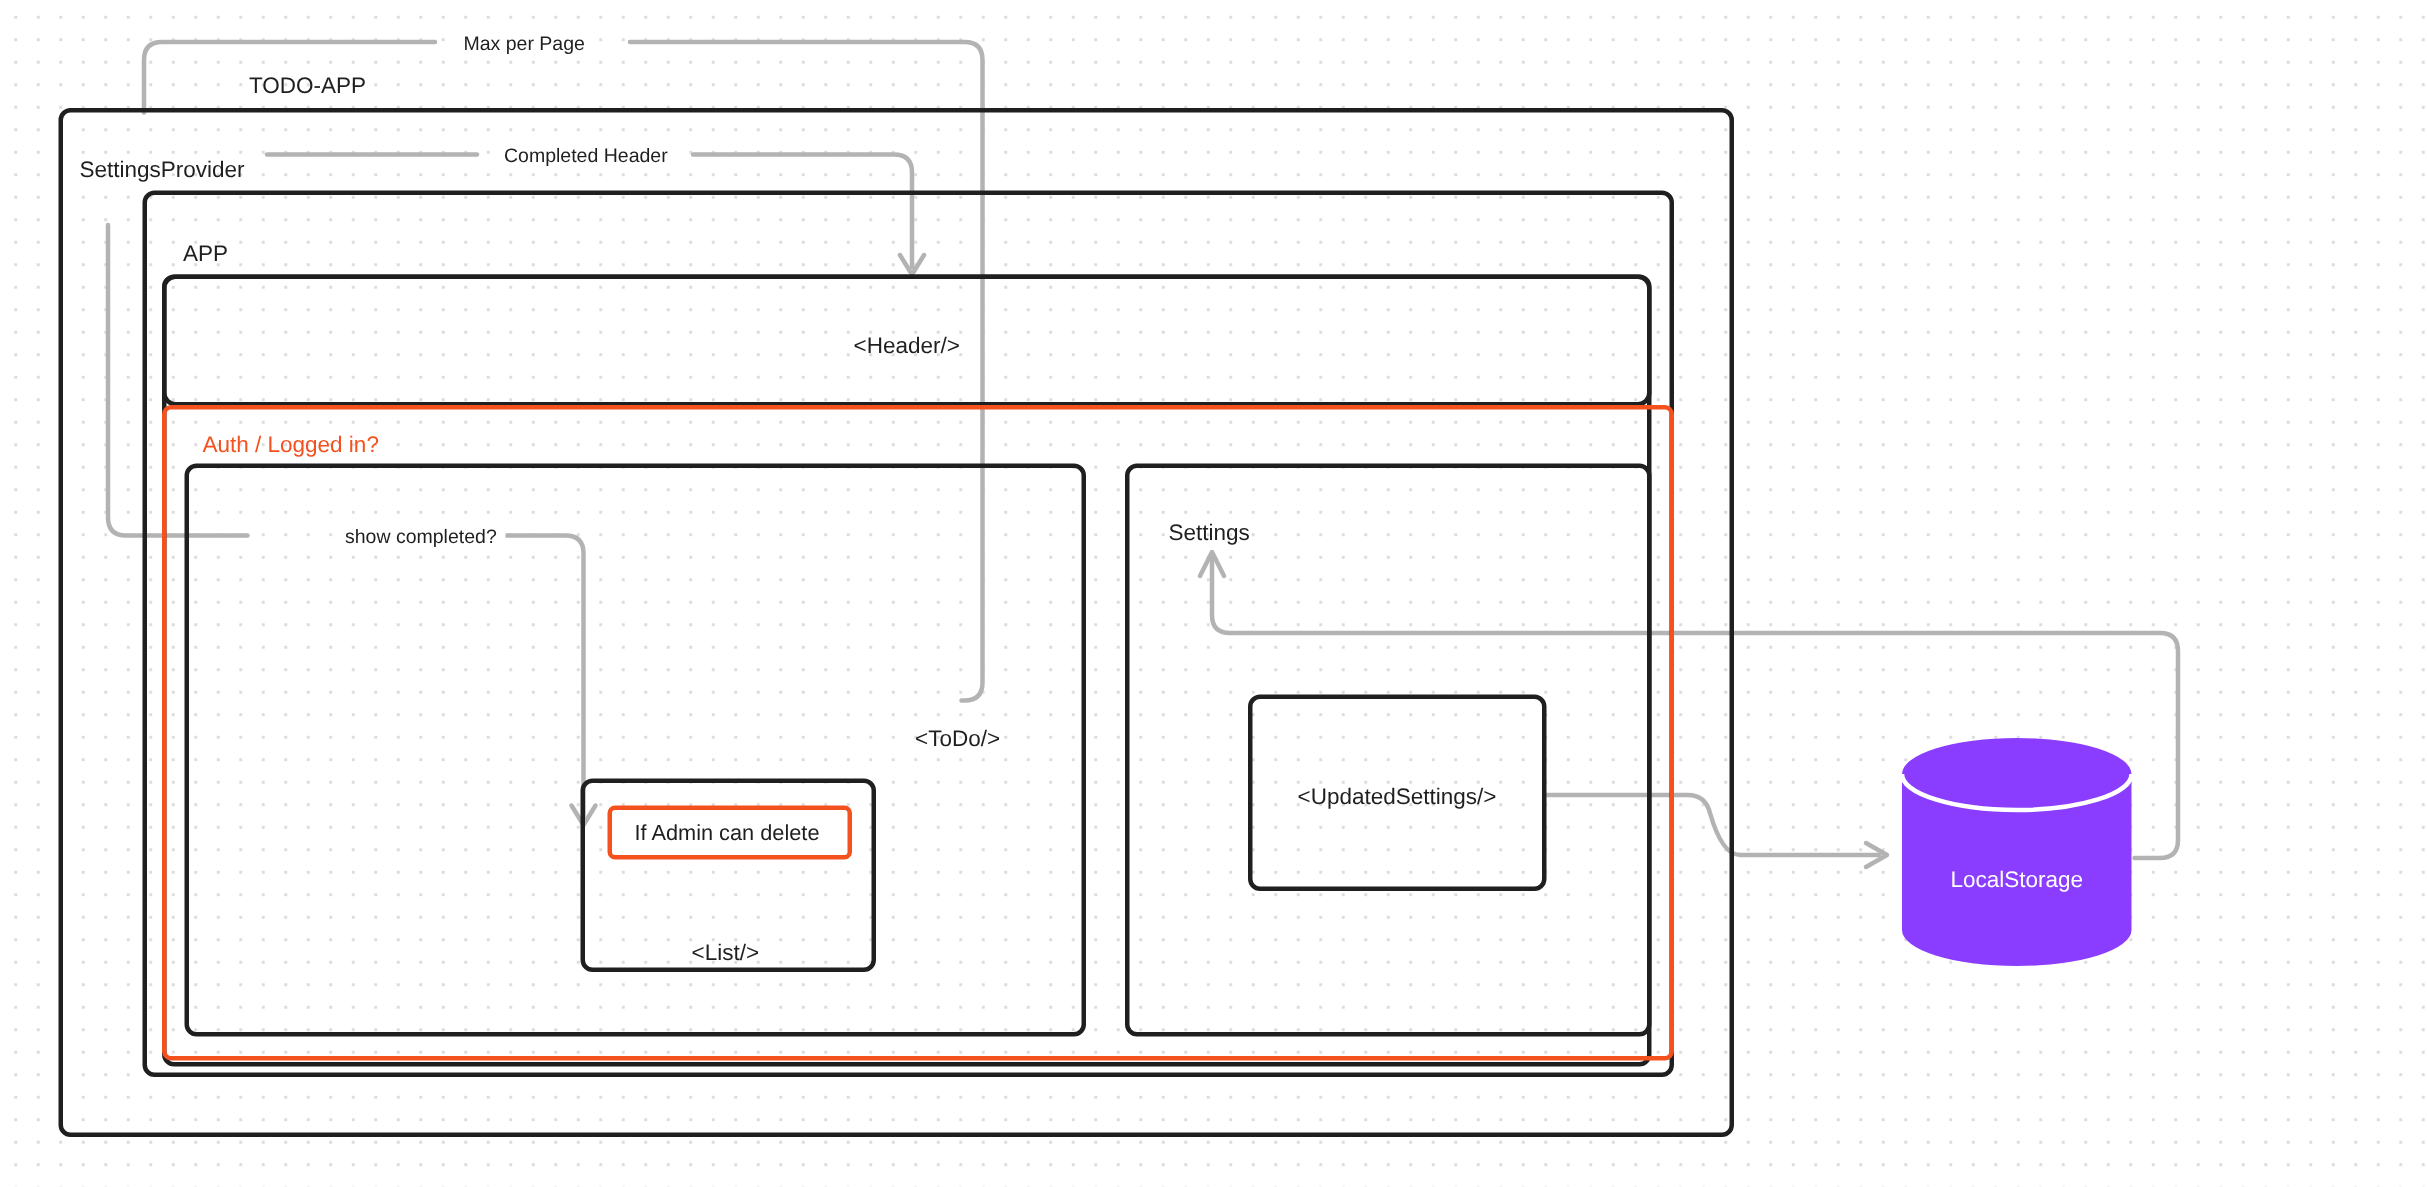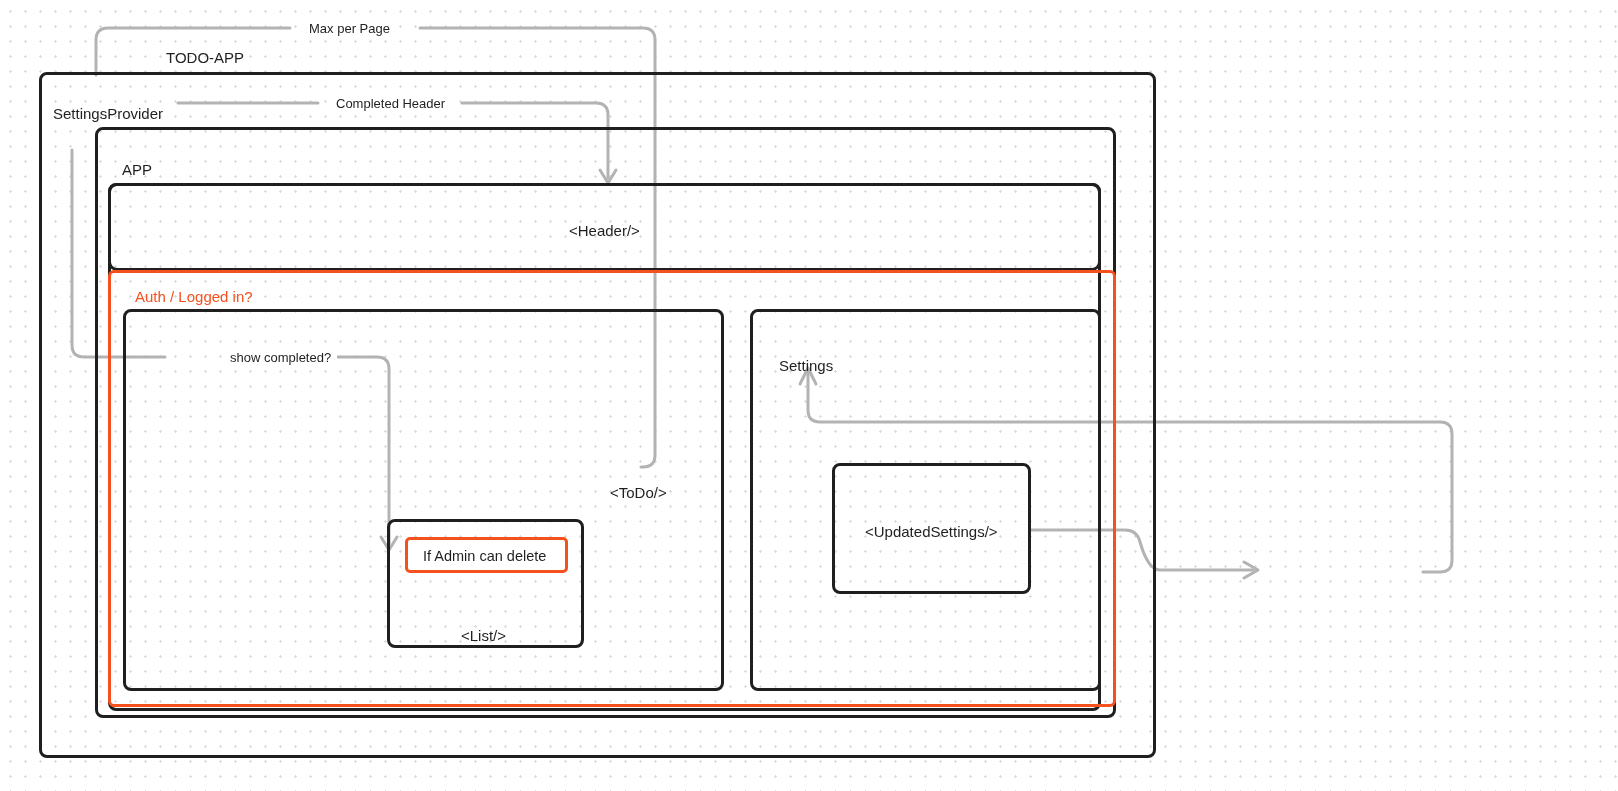--- a/index.html
+++ b/index.html
@@ -126,28 +126,39 @@
   <div class="box inner-black" style="left:108px; top:183px; width:993px; height:88px;"></div>
   <div class="label" style="left:538px; top:221px;margin-left:31px;">&lt;Header/&gt;</div>
 
   <div class="box accent" style="left:108px; top:270px; width:1008px; height:437px;"></div>
   <div class="label accent-text" style="left:135px; top:287px;">Auth / Logged in?</div>
 
   <div class="box" style="left:123px; top:309px; width:601px; height:382px;"></div>
   <div class="label" style="left:610px; top:483px;">&lt;ToDo/&gt;</div>
 
   <div class="box" style="left:750px; top:309px; width:351px; height:382px;"></div>
-  <div class="label" style="left:779px; top:356px;">Settings</div>
+  <div class="label" style="left:779px; top:346px;">Settings</div>
 
   <div class="box" style="left:387px; top:519px; width:197px; height:129px;"></div>
   <div class="box small-accent" style="left:405px; top:537px; width:163px; height:36px;"></div>
   <div class="label" style="left:423px; top:547px; font-size:14.5px;">If Admin can delete</div>
   <div class="label" style="left:461px; top:578px;margin-top:48px;">&lt;List/&gt;</div>
 
   <div class="box" style="left:832px; top:463px; width:199px; height:131px;"></div>
   <div class="label" style="left:865px; top:522px;">&lt;UpdatedSettings/&gt;</div>
 
   <div class="label edge" style="left:303px; top:20px;">Max per Page</div>
   <div class="label edge" style="left:330px; top:95px;">Completed Header</div>
   <div class="label edge" style="left:176px; top:349px;margin-left:48px;">show completed?</div>
 
+  <div id="db-cylinder" style="left:1266px; top:492px; width:157px; height:152px;">
+    <svg width="157" height="152" viewBox="0 0 157 152">
+
+      <path d="M 2,24 L 2,128 A 76.5,24 0 0 0 155,128 L 155,24 Z" fill="#8B3DFF"></path>
+
+      <ellipse cx="78.5" cy="24" rx="76.5" ry="24" fill="#8B3DFF"></ellipse>
+
+      <path d="M 2,24 A 76.5,24 0 0 0 155,24" fill="none" stroke="#ffffff" stroke-width="3"></path>
+    </svg>
+    <div class="db-label" style="left:0; top:86px; width:157px;">LocalStorage</div>
+  </div>
 
 </div>
 
 </body></html>

